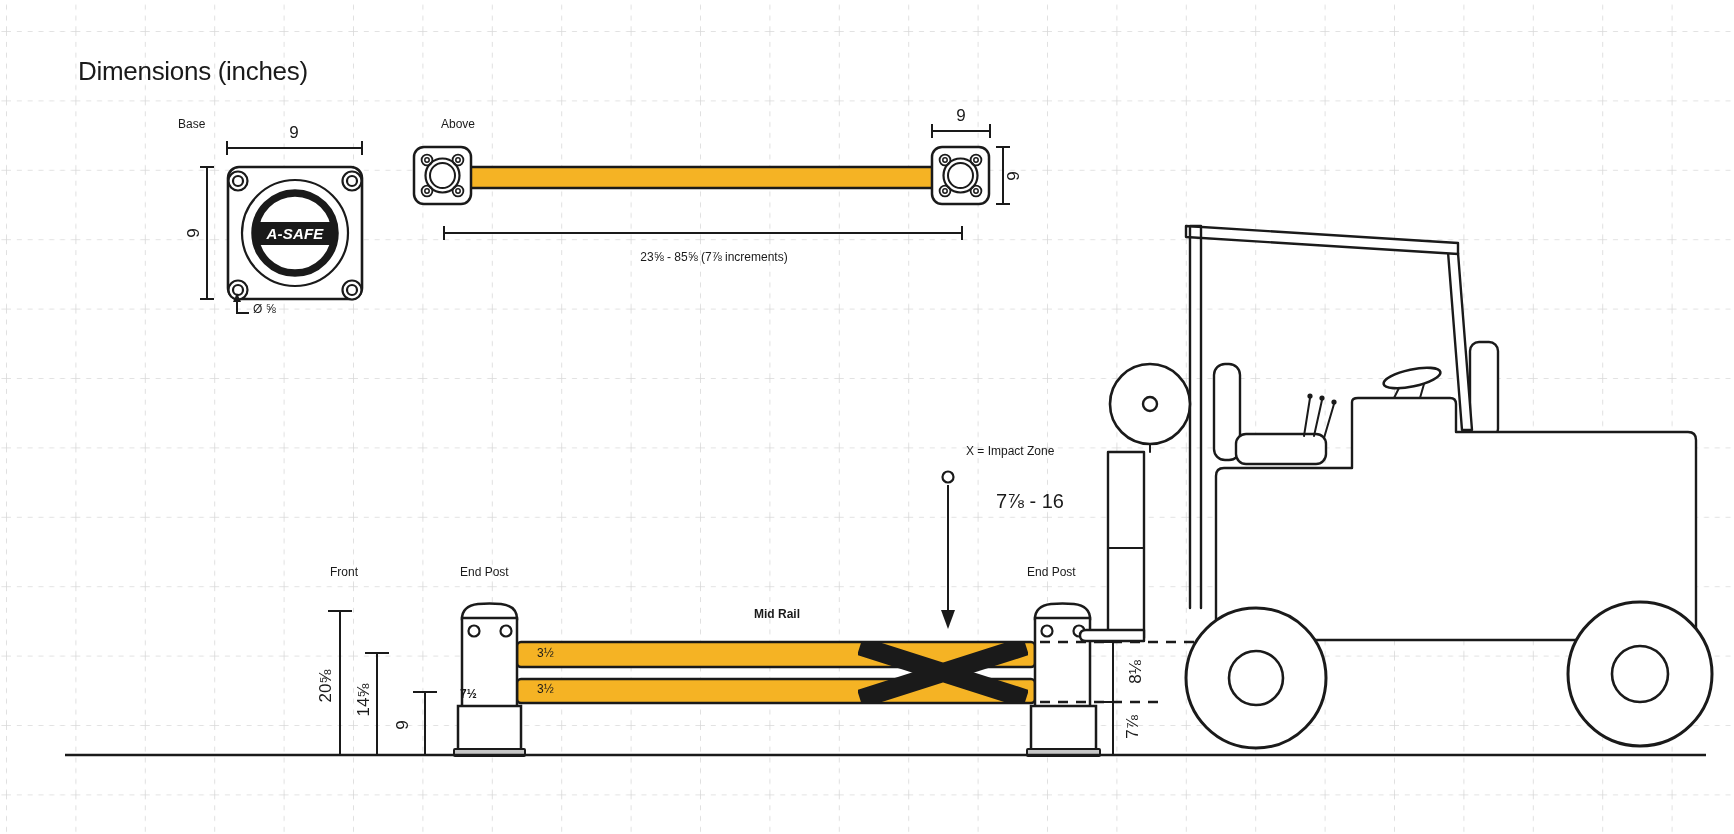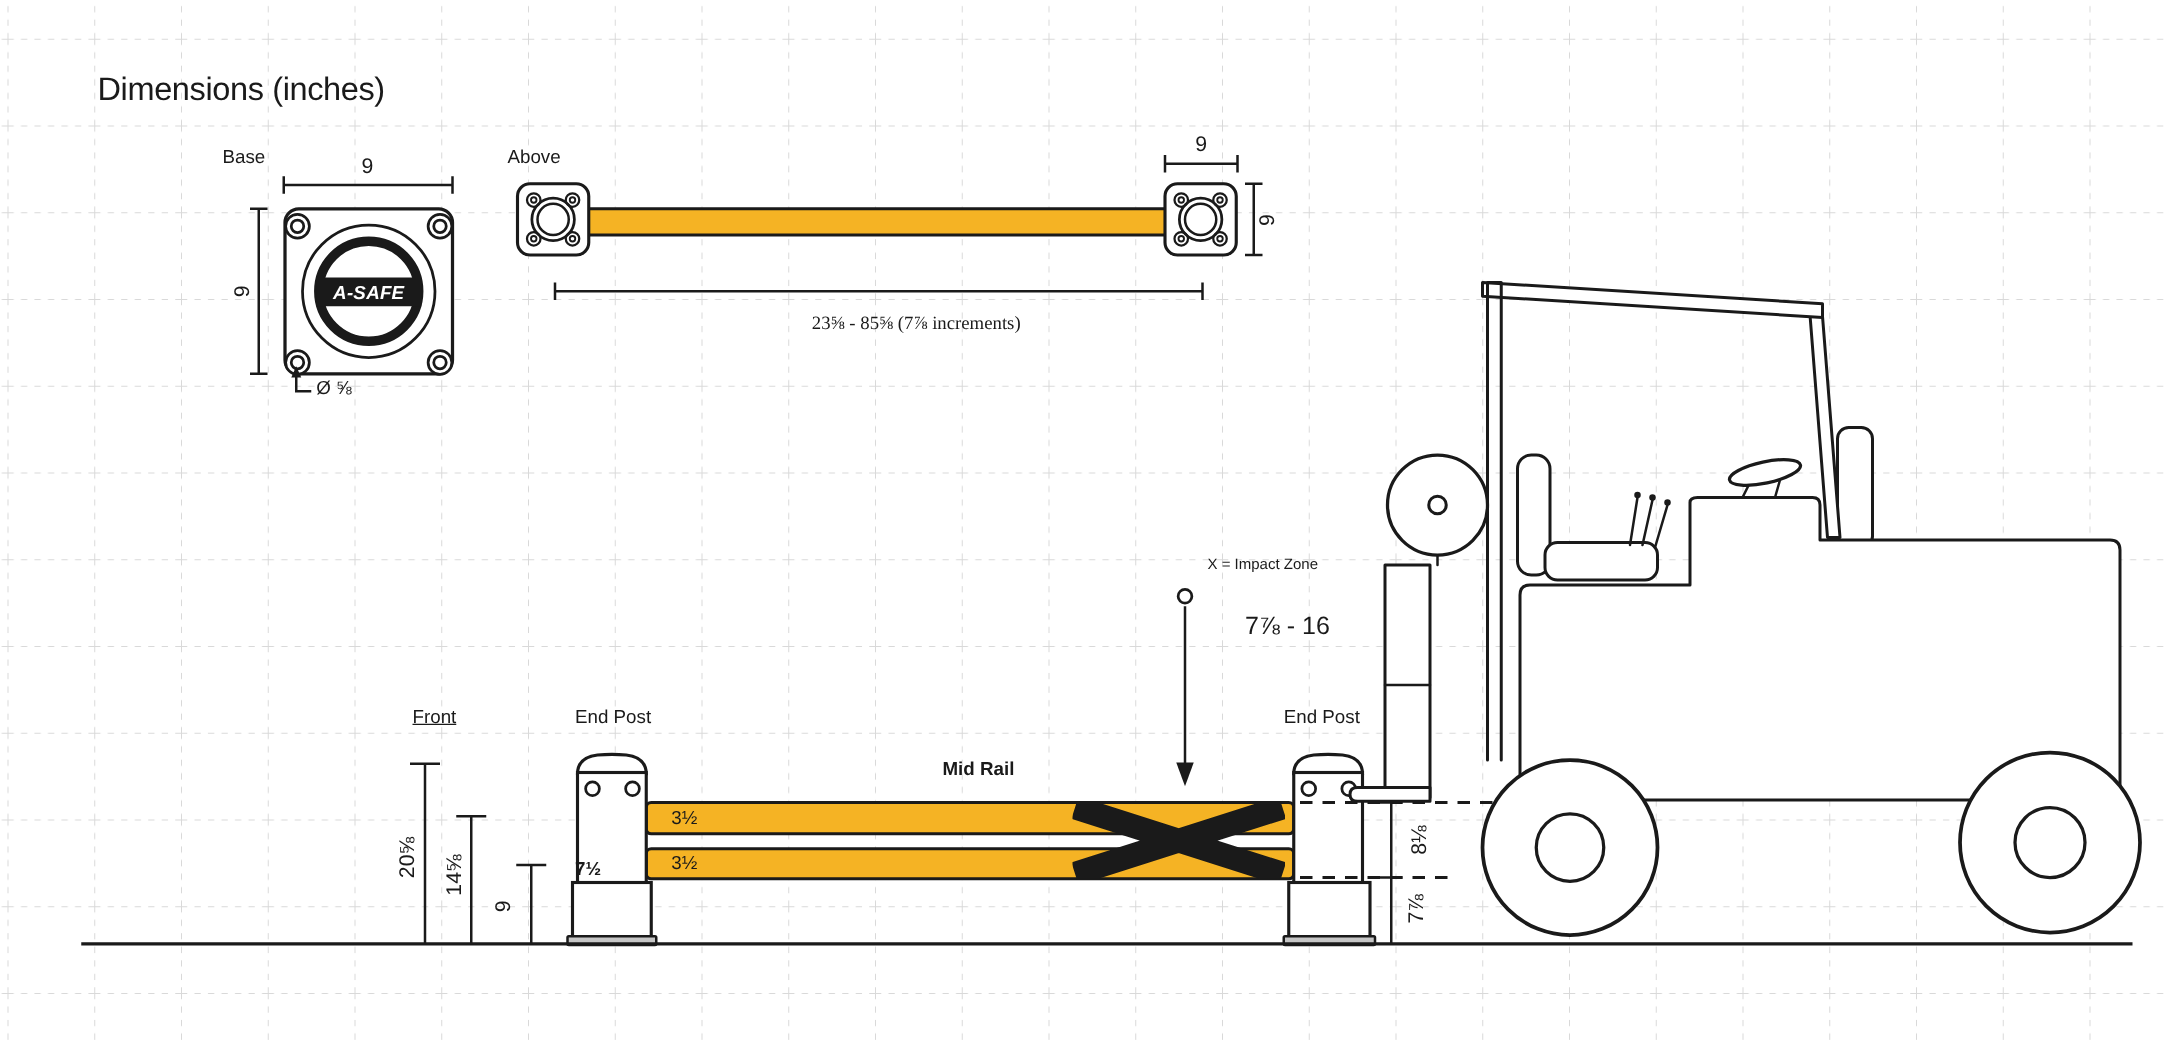--- a/index.html
+++ b/index.html
@@ -1,21 +1,21 @@
 <!DOCTYPE html>
 <html><head>
 <meta charset="utf-8">
 <style>
   html,body{margin:0;padding:0;background:#fff;}
   .canvas{
     position:relative;width:1734px;height:834px;background:#ffffff;overflow:hidden;
     font-family:"Liberation Sans","DejaVu Sans",sans-serif;color:#1a1a1a;
   }
   svg.draw{position:absolute;left:0;top:0;}
-  .lab{position:absolute;font-size:15px;line-height:1.1;white-space:nowrap;}
+  .lab{position:absolute;font-size:12px;line-height:1.1;white-space:nowrap;}
   .dim{font-size:17px;}
   .hc{transform:translateX(-50%);}
   .vlab{position:absolute;font-size:17px;white-space:nowrap;
         transform:translate(-50%,-50%) rotate(-90deg);}
   .title{position:absolute;left:78px;top:56px;font-size:26px;font-weight:400;letter-spacing:-0.3px;}
   .impact-legend{position:absolute;left:966px;top:444px;font-size:12px;}
   .impact-range{position:absolute;left:1030px;top:490px;font-size:20px;transform:translateX(-50%);}
 </style>
 </head>
 <body>
@@ -204,26 +204,26 @@
     </g>
   </svg>
 
   <div class="title">Dimensions (inches)</div>
 
   <div class="lab" style="left:178px;top:118px;">Base</div>
   <div class="lab dim hc" style="left:294px;top:124px;">9</div>
   <div class="vlab" style="left:194px;top:233px;">9</div>
   <div class="lab" style="left:253px;top:303px;text-align:center;">Ø ⅝</div>
 
-  <div class="lab" style="left:406px;top:118px;">Above</div>
+  <div class="lab" style="left:441px;top:118px;">Above</div>
   <div class="lab dim hc" style="left:961px;top:107px;">9</div>
   <div class="vlab" style="left:1014px;top:176px;">9</div>
-  <div class="lab hc" style="left:733px;top:251px;font-family:Liberation Serif, serif;">23⅝ - 85⅝ (7⅞ increments)</div>
-
-  <div class="lab" style="left:330px;top:566px;text-decoration:underline;">Front</div>
+  <div class="lab hc" style="left:714px;top:251px;">23⅝ - 85⅝ (7⅞ increments)</div>
+
+  <div class="lab" style="left:330px;top:566px;">Front</div>
   <div class="lab" style="left:460px;top:566px;">End Post</div>
   <div class="lab" style="left:1027px;top:566px;">End Post</div>
   <div class="lab" style="left:754px;top:608px;font-weight:bold;">Mid Rail</div>
   <div class="vlab" style="left:326px;top:686px;">20⅝</div>
   <div class="vlab" style="left:364px;top:700px;">14⅝</div>
   <div class="vlab" style="left:403px;top:725px;">9</div>
   <div class="lab" style="left:460px;top:688px;font-weight:bold;">7½</div>
   <div class="lab" style="left:537px;top:647px;">3½</div>
   <div class="lab" style="left:537px;top:683px;">3½</div>
   <div class="vlab" style="left:1136px;top:672px;">8⅛</div>

